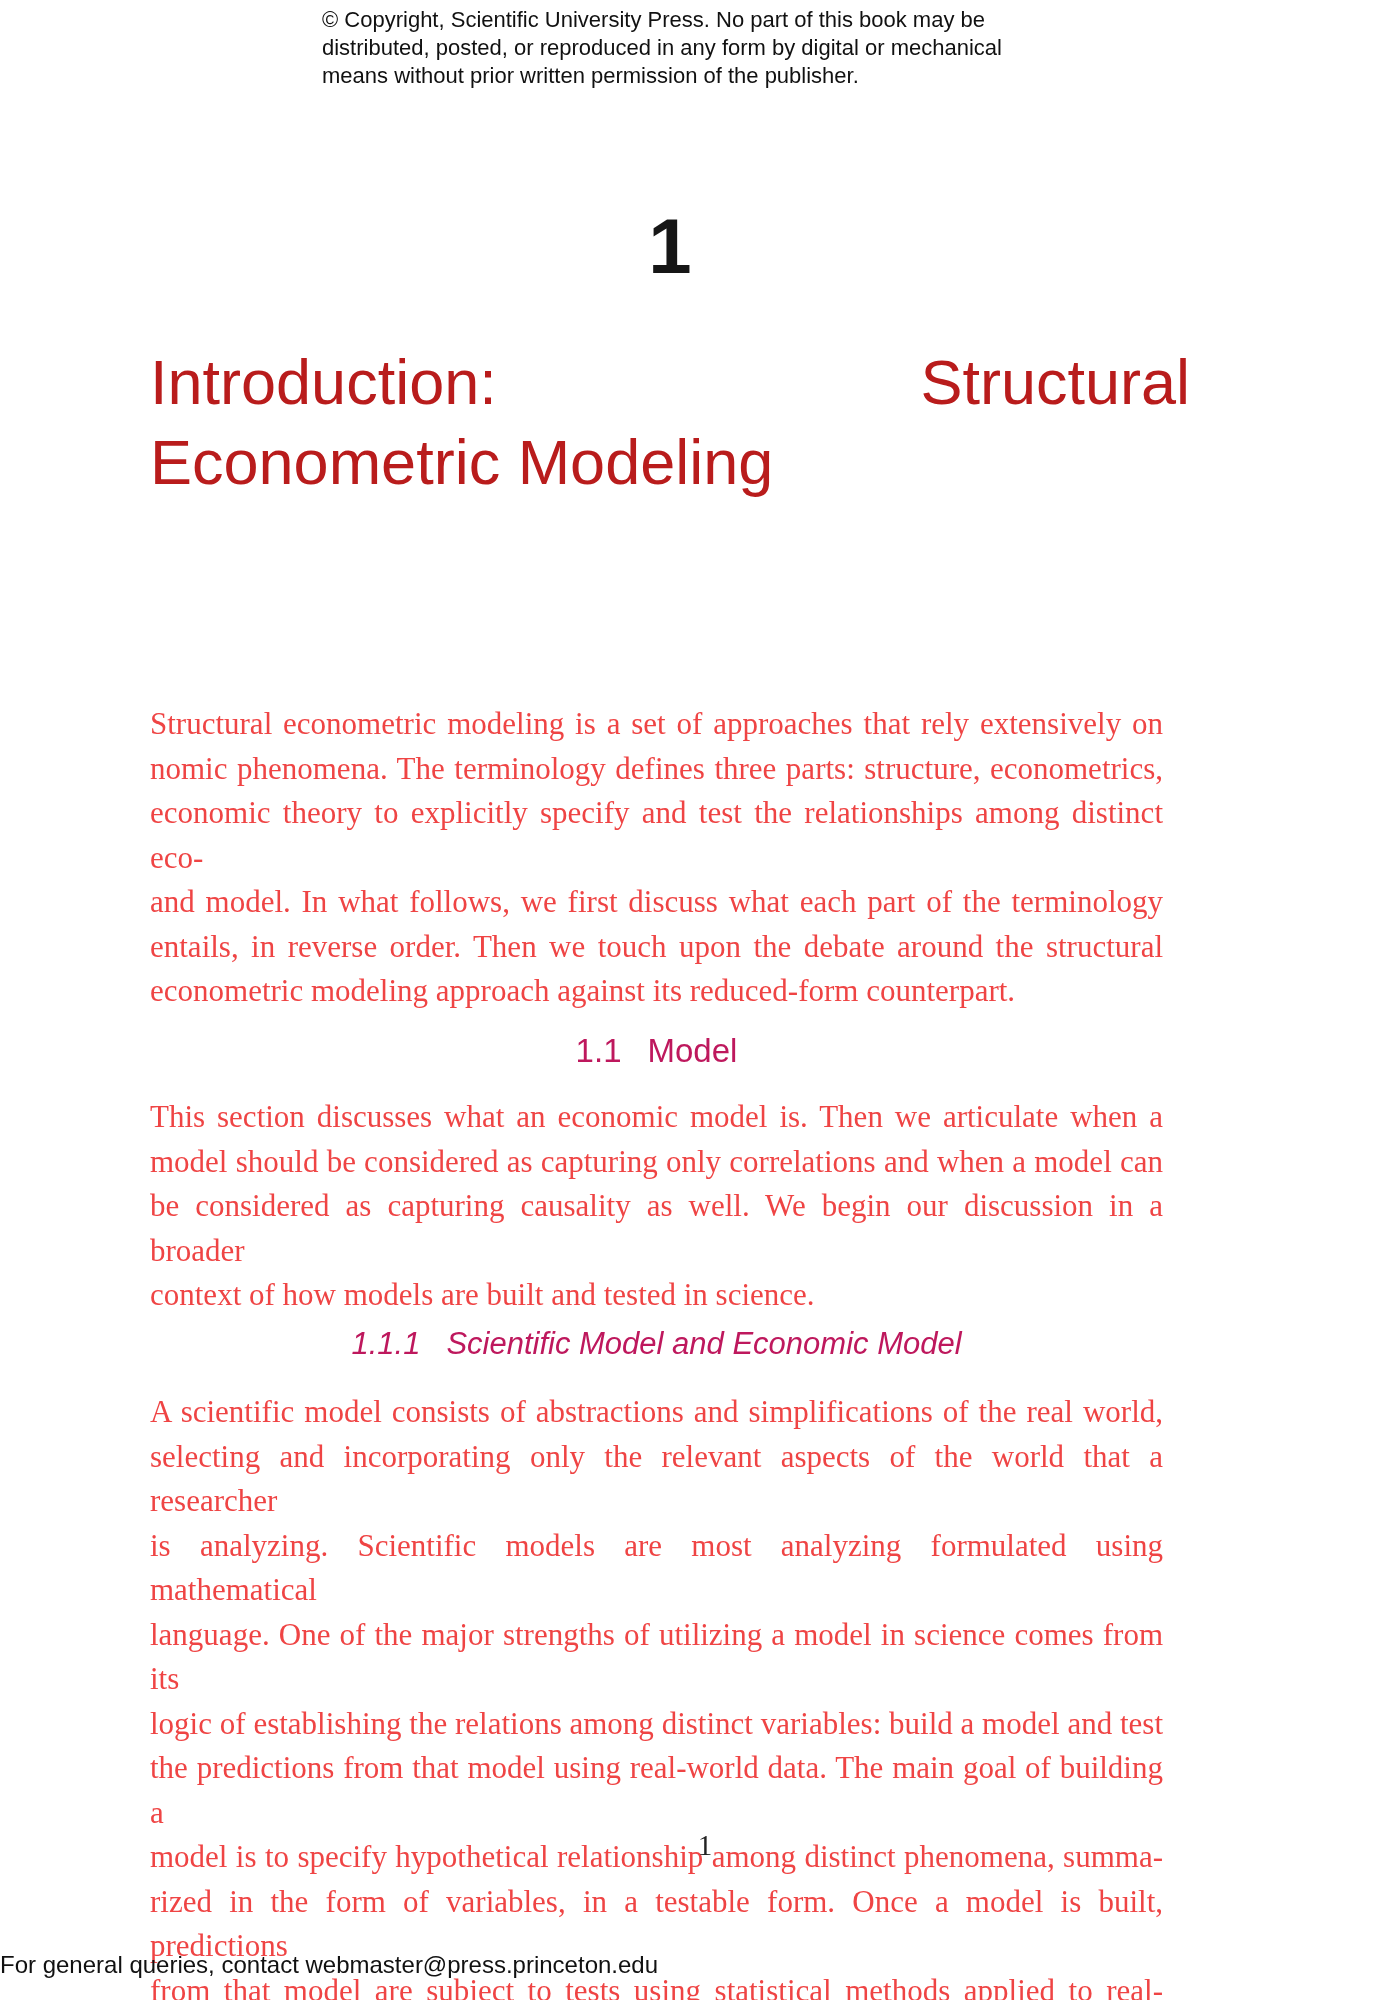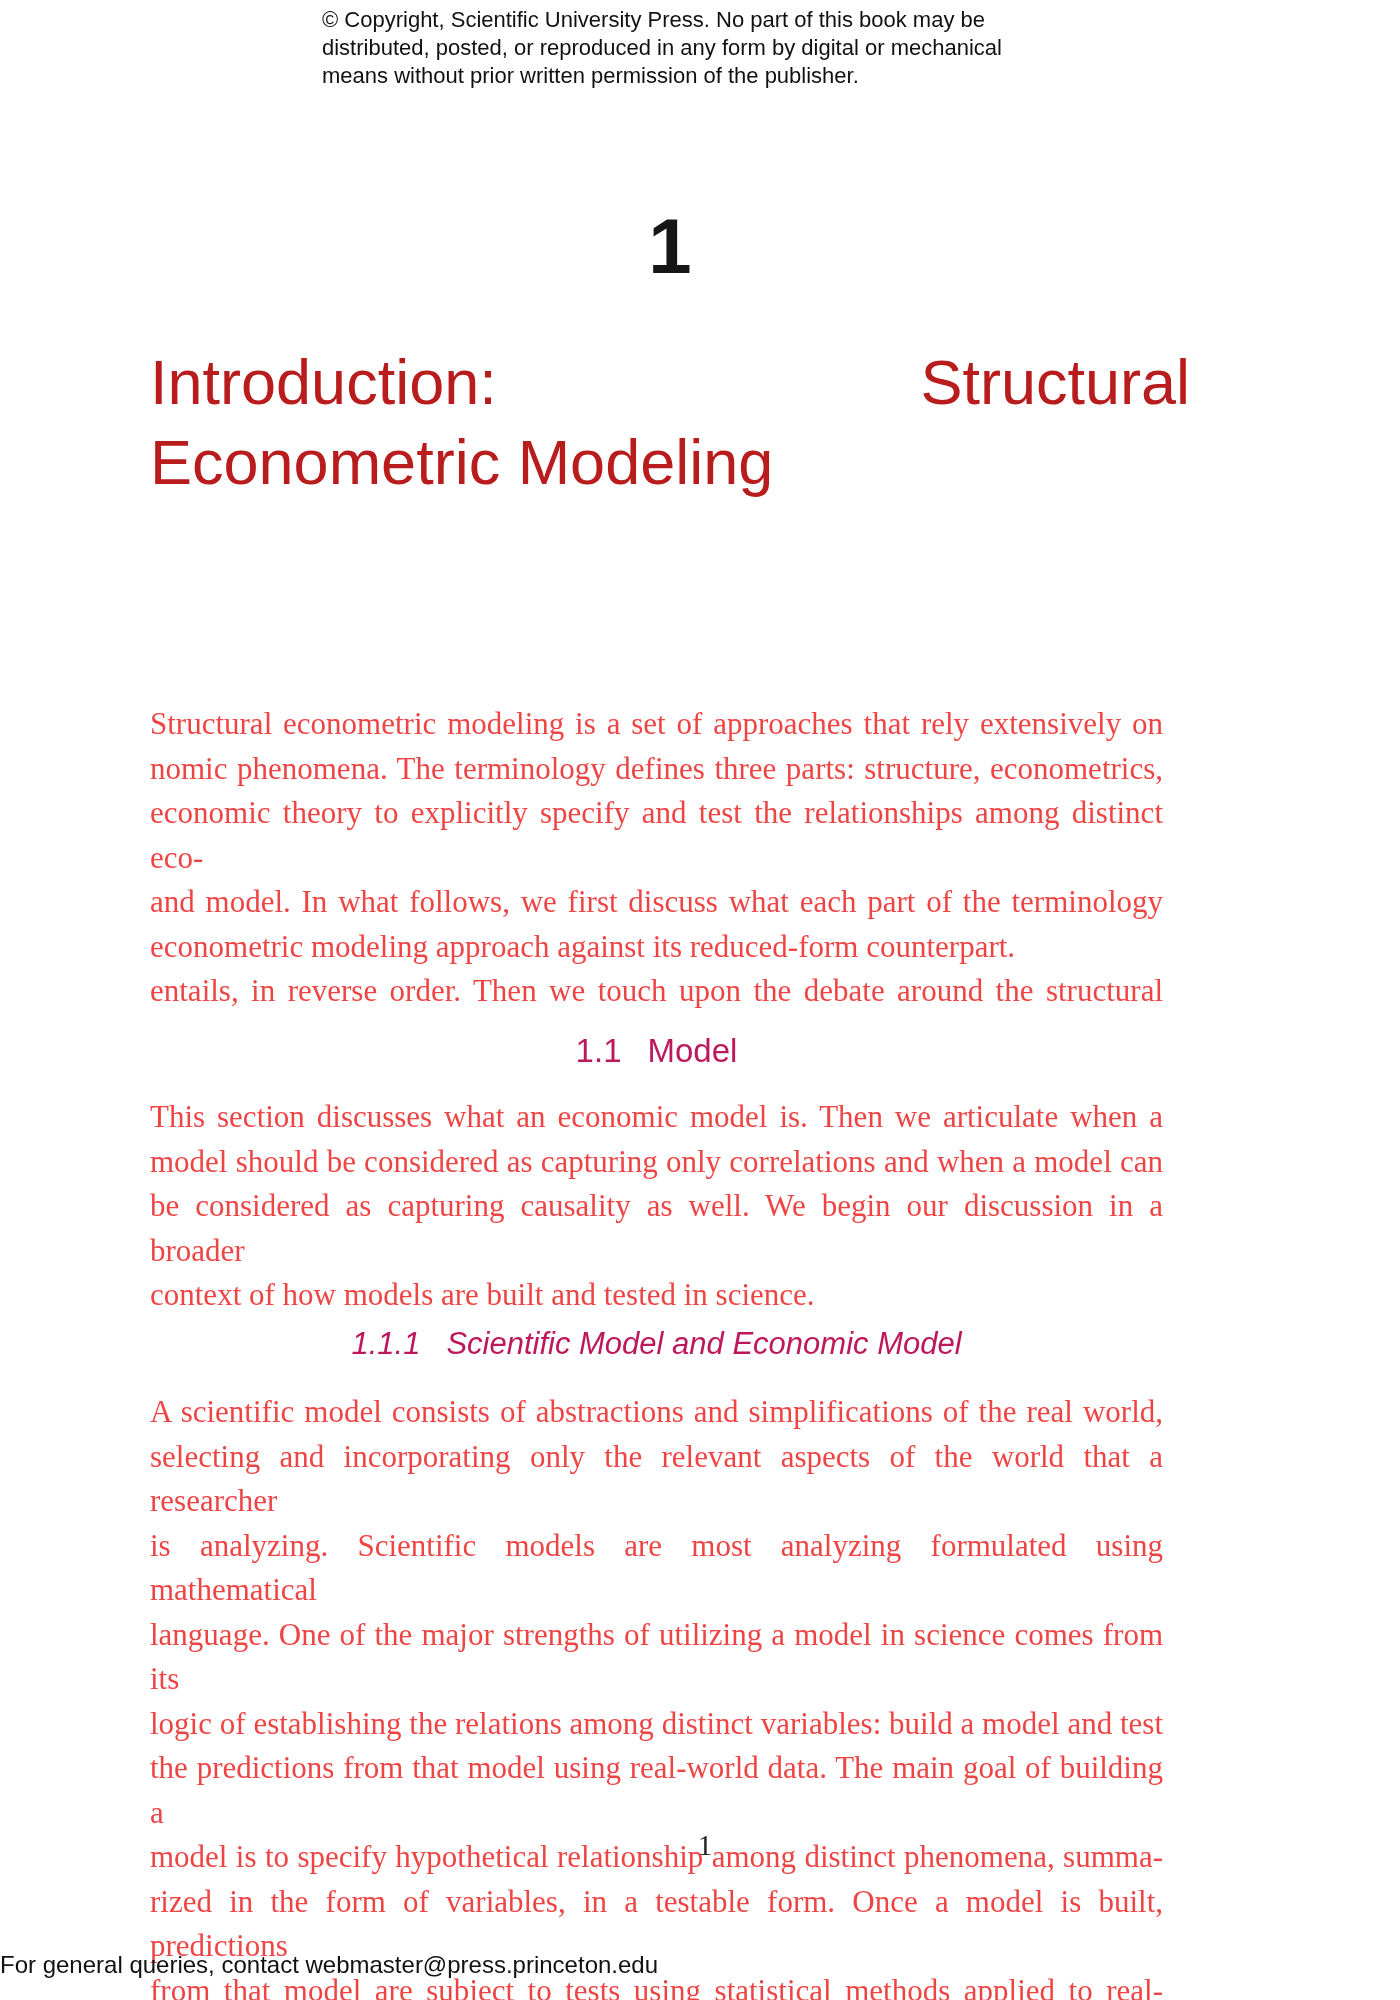--- a/index.html
+++ b/index.html
@@ -91,22 +91,22 @@
 <div class="abs front chaptitle">
     <div class="tline">Introduction: Structural</div>
     <div class="tline last">Econometric Modeling</div>
   </div>
 
 <div class="abs bodyblock p-intro">
     <div class="tline">Structural econometric modeling is a set of approaches that rely extensively on</div>
     <div class="tline">nomic phenomena. The terminology defines three parts: structure, econometrics,</div>
     <div class="tline">economic theory to explicitly specify and test the relationships among distinct eco-</div>
     <div class="tline">and model. In what follows, we first discuss what each part of the terminology</div>
+    <div class="tline">entails, in reverse order. Then we touch upon the debate around the structural</div>
     <div class="tline last">econometric modeling approach against its reduced-form counterpart.</div>
-    <div class="tline">entails, in reverse order. Then we touch upon the debate around the structural</div>
   </div>
 
 <div class="abs h-sec h-11">
   <span class="secnum">1.1</span><span>Model</span>
 </div>
 
 <div class="abs bodyblock p-model">
     <div class="tline">This section discusses what an economic model is. Then we articulate when a</div>
     <div class="tline">model should be considered as capturing only correlations and when a model can</div>
     <div class="tline">be considered as capturing causality as well. We begin our discussion in a broader</div>

